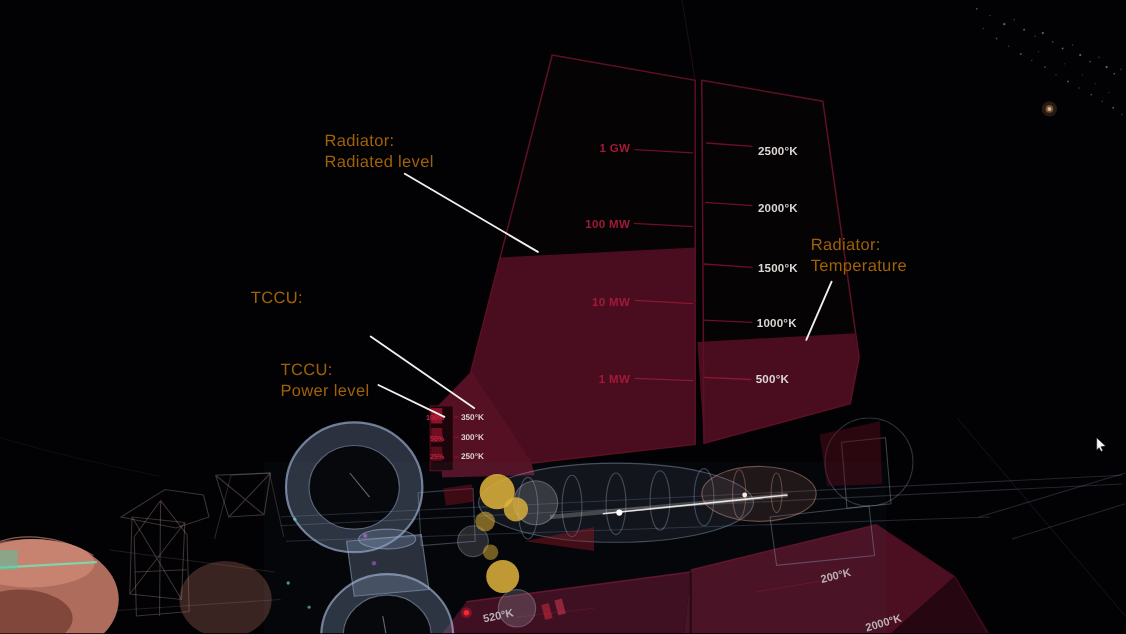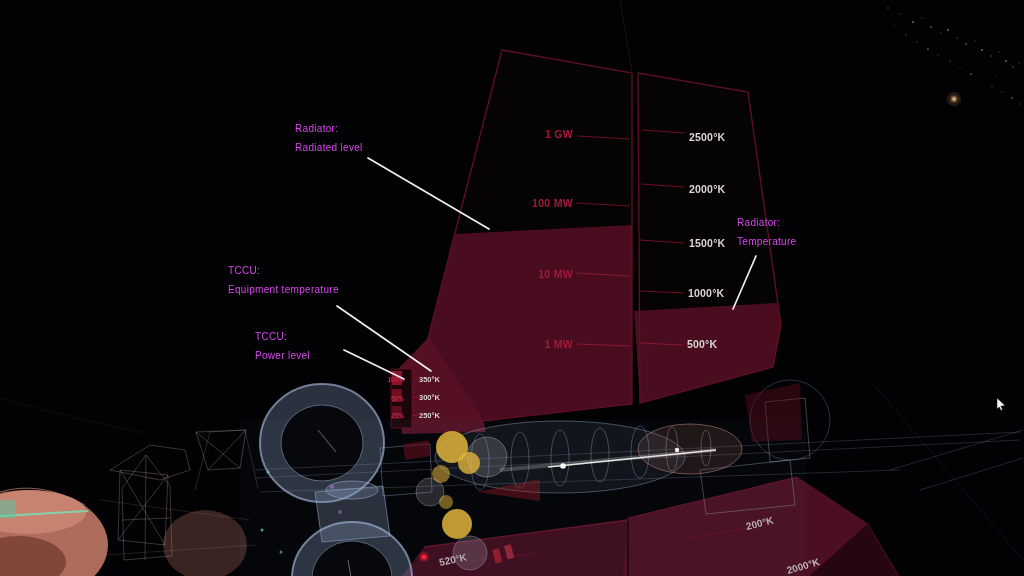--- a/index.html
+++ b/index.html
@@ -1,19 +1,19 @@
 <!DOCTYPE html>
 <html><head>
 <meta charset="utf-8">
 <style>
   html,body{margin:0;padding:0;background:#000;}
   .stage{position:relative;width:1024px;height:576px;background:#020103;overflow:hidden;
          font-family:"Liberation Sans",sans-serif;}
   svg{position:absolute;left:0;top:0;}
-  .annot{position:absolute;color:#d946ef;font-size:10px;line-height:19px;
+  .annot{position:absolute;color:#a16207;font-size:15px;line-height:19px;
          letter-spacing:.3px;font-weight:500;white-space:nowrap;
          text-shadow:0 0 2px rgba(0,0,0,.8);}
   .tkr{fill:#a21a38;font-size:10.5px;font-weight:bold;letter-spacing:.3px;}
   .tkw{fill:#dcd7d3;font-size:10.5px;font-weight:bold;letter-spacing:.2px;}
   .tkw2{fill:#d8d3cf;font-size:7.5px;font-weight:bold;}
   .tkr2{fill:#c22848;font-size:6.5px;font-weight:bold;}
   .hull{fill:#cfc9c6;font-size:10px;font-weight:bold;opacity:.9;}
 </style>
 </head>
 <body>
@@ -228,21 +228,20 @@
     <path d="M997,398 L1005,405.5 L1000.8,406.2 L1002.6,409.6 L1001,410.4 L999.2,407 L997,409 Z" fill="#f5f5f5" stroke="#1a1a1a" stroke-width=".5"></path>
   </g>
 </svg>
 
   <div class="annot" style="left:295px;top:119px;">
     <div>Radiator:</div>
     <div>Radiated level</div>
   </div>
   <div class="annot" style="left:228px;top:261px;">
     <div>TCCU:</div>
-    <div>Equipment temperature</div>
   </div>
   <div class="annot" style="left:255px;top:327px;">
     <div>TCCU:</div>
     <div>Power level</div>
   </div>
   <div class="annot" style="left:737px;top:213px;">
     <div>Radiator:</div>
     <div>Temperature</div>
   </div>
 </div>

